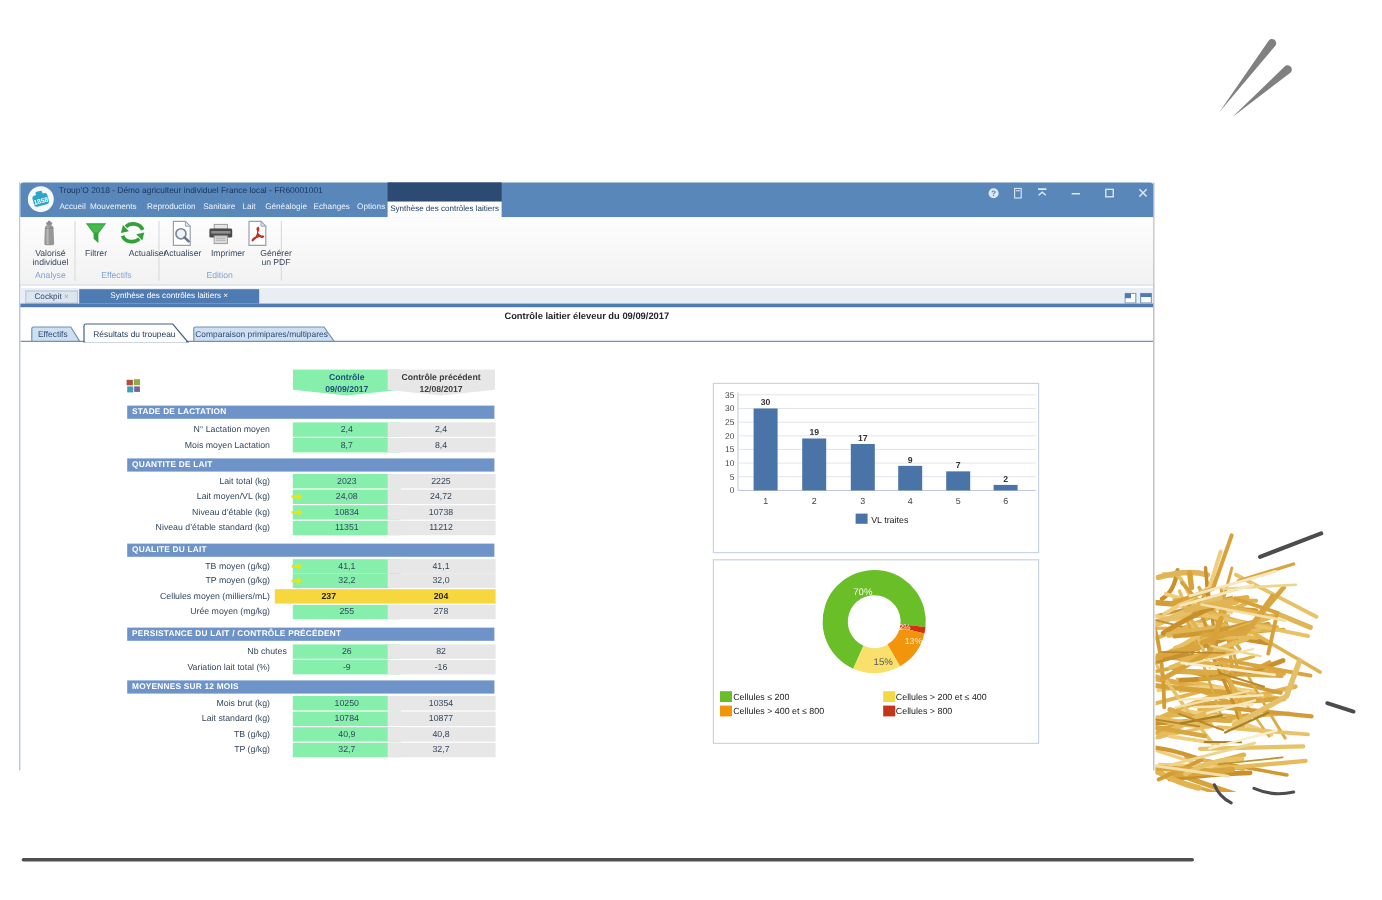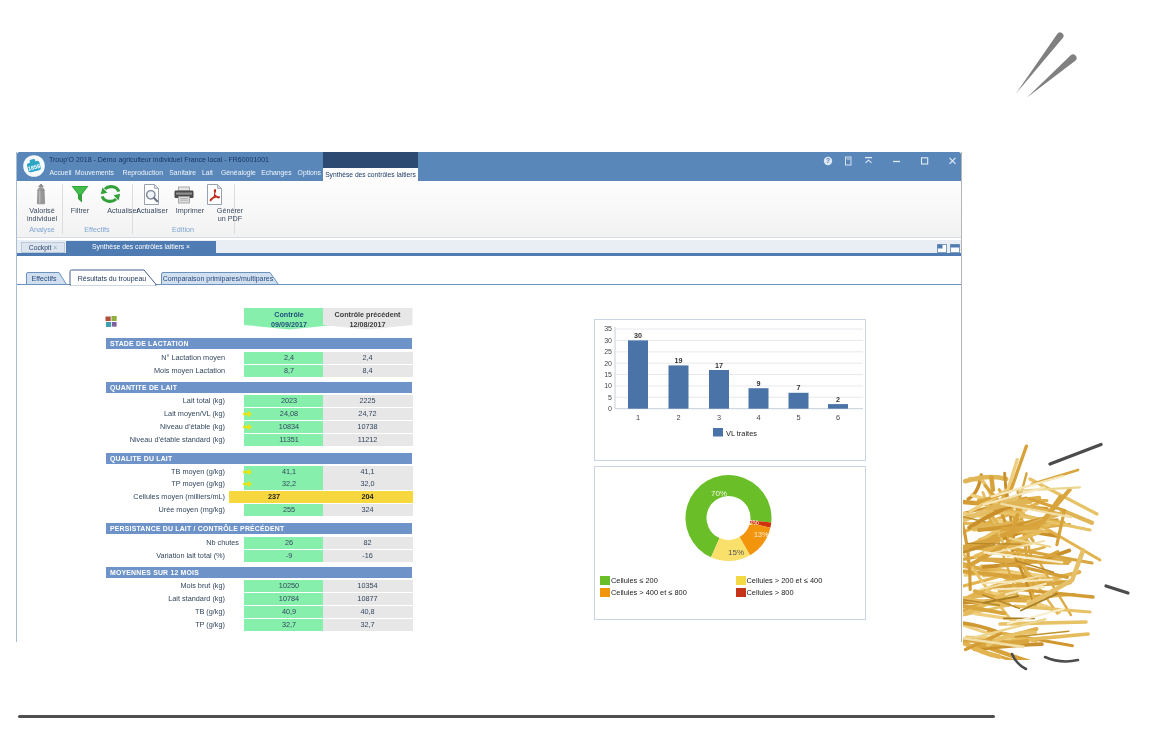--- a/index.html
+++ b/index.html
@@ -293,20 +293,21 @@
         <div class="a dtab1">Cockpit <span style="color:#8aa">×</span></div>
         <div class="a dtab2">Synthèse des contrôles laitiers ×</div>
         <svg class="a" style="left:920px;top:4px" width="24" height="9" viewBox="0 0 24 9">
 <rect x="0.5" y="0.5" width="9" height="8" fill="#fff" stroke="#7f9dbd"></rect>
 <rect x="0.5" y="0.5" width="5" height="4" fill="#4e7bb2"></rect>
 <rect x="13.5" y="0.5" width="9" height="8" fill="#fff" stroke="#7f9dbd"></rect>
 <rect x="13.5" y="0.5" width="9" height="3" fill="#4e7bb2"></rect>
 </svg>
         <div class="a dbar"></div>
       </div>
+<div class="a ctitle">Contrôle laitier éleveur du 09/09/2017</div>
 <svg class="a" style="left:0;top:116.5px" width="944" height="17" viewBox="0 0 944 17">
 <path d="M0 15.5 L944 15.5" stroke="#6d92bd" stroke-width="1"></path>
 <path d="M9.5 15.5 L9.5 5 Q9.5 3.5 11 3.5 L42 3.5 L49.5 15.5 Z" fill="#cfdff0" stroke="#6d92bd" stroke-width="1"></path>
 <text x="27" y="12" font-size="7" fill="#2c4a78" text-anchor="middle" font-family="Liberation Sans">Effectifs</text>
 <path d="M53 16 L53 2.5 Q53 1 54.5 1 L127 1 L139.5 16 Z" fill="#fff" stroke="#44618c" stroke-width="1"></path>
 <path d="M54 15.6 L138 15.6" stroke="#fff" stroke-width="1.6"></path>
 <text x="95" y="11.5" font-size="7" fill="#223a5e" text-anchor="middle" font-family="Liberation Sans">Résultats du troupeau</text>
 <path d="M144.5 15.5 L144.5 5 Q144.5 3.5 146 3.5 L253 3.5 L261.5 15.5 Z" fill="#cfdff0" stroke="#6d92bd" stroke-width="1"></path>
 <text x="201" y="12" font-size="7" fill="#2c4a78" text-anchor="middle" font-family="Liberation Sans">Comparaison primipares/multipares</text>
 </svg>
@@ -360,21 +361,21 @@
       <div class="a c2 val" style="left:322.5px;top:478.3px;width:90px;height:12px;line-height:12px">32,0</div>
       <svg class="a" style="left:242px;top:478.3px;z-index:3" width="11" height="12" viewBox="0 0 11 12">
         <path d="M1 4.8 L6 4.8 L6 2.8 L10 6 L6 9.2 L6 7.2 L1 7.2 Z" fill="#e9e415"></path>
       </svg>
       <div class="a lbl" style="left:106px;top:491.1px;width:119px;line-height:12px">Cellules moyen (milliers/mL)</div>
       <div class="a" style="left:229px;top:491.1px;width:183.5px;height:12px;background:#f7d73e"></div>
       <div class="a val" style="left:229px;top:491.1px;width:90px;line-height:12px;font-weight:bold;color:#222">237</div>
       <div class="a val" style="left:322.5px;top:491.1px;width:90px;line-height:12px;font-weight:bold;color:#222">204</div>
       <div class="a lbl" style="left:106px;top:503.9px;width:119px;line-height:12px">Urée moyen (mg/kg)</div>
       <div class="a c1 val" style="left:229px;top:503.9px;width:90px;height:12px;line-height:12px">255</div>
-      <div class="a c2 val" style="left:322.5px;top:503.9px;width:90px;height:12px;line-height:12px">324</div>
+      <div class="a c2 val" style="left:322.5px;top:503.9px;width:90px;height:12px;line-height:12px">278</div>
       <div class="a lbl" style="left:120px;top:536.9px;width:119px;line-height:12px">Nb chutes</div>
       <div class="a c1 val" style="left:229px;top:536.9px;width:90px;height:12px;line-height:12px">26</div>
       <div class="a c2 val" style="left:322.5px;top:536.9px;width:90px;height:12px;line-height:12px">82</div>
       <div class="a lbl" style="left:106px;top:549.7px;width:119px;line-height:12px">Variation lait total (%)</div>
       <div class="a c1 val" style="left:229px;top:549.7px;width:90px;height:12px;line-height:12px">-9</div>
       <div class="a c2 val" style="left:322.5px;top:549.7px;width:90px;height:12px;line-height:12px">-16</div>
       <div class="a lbl" style="left:106px;top:580.3px;width:119px;line-height:12px">Mois brut (kg)</div>
       <div class="a c1 val" style="left:229px;top:580.3px;width:90px;height:12px;line-height:12px">10250</div>
       <div class="a c2 val" style="left:322.5px;top:580.3px;width:90px;height:12px;line-height:12px">10354</div>
       <div class="a lbl" style="left:106px;top:593.1px;width:119px;line-height:12px">Lait standard (kg)</div>

